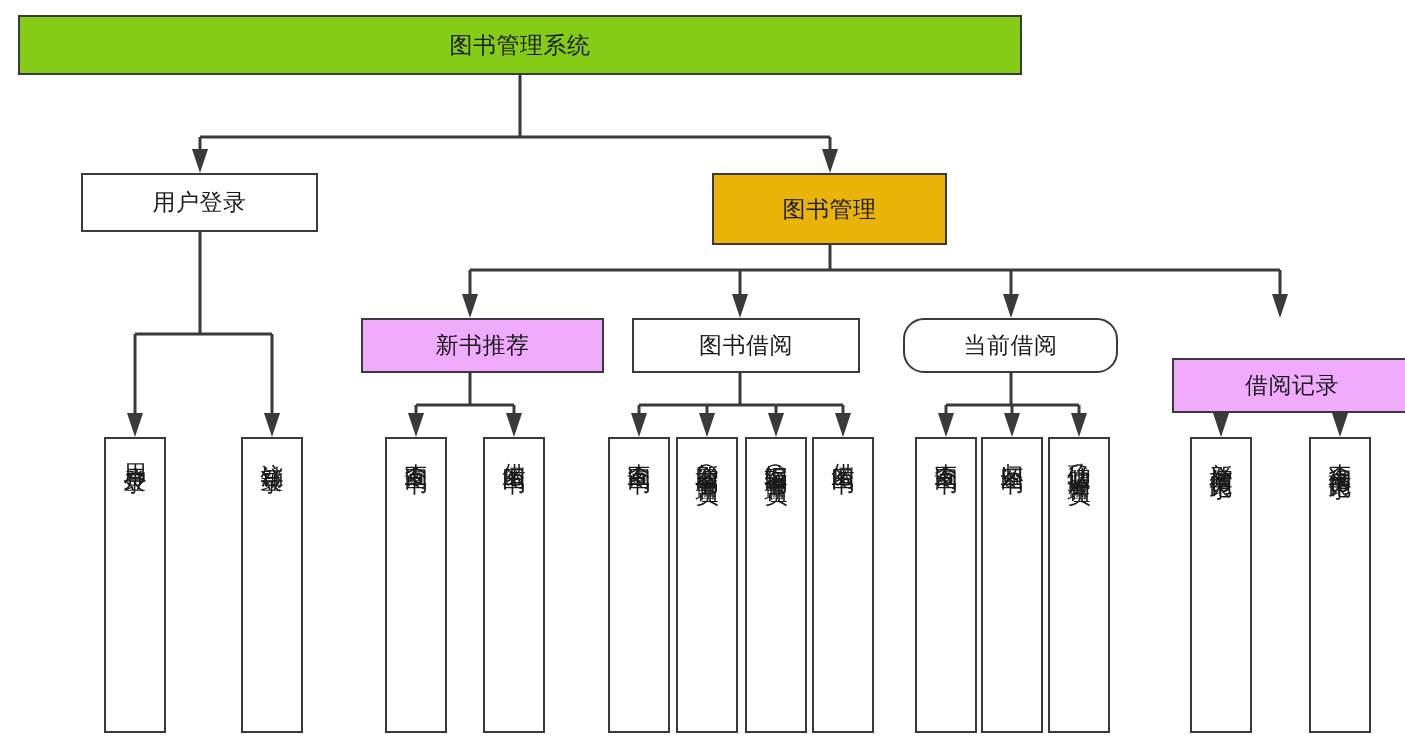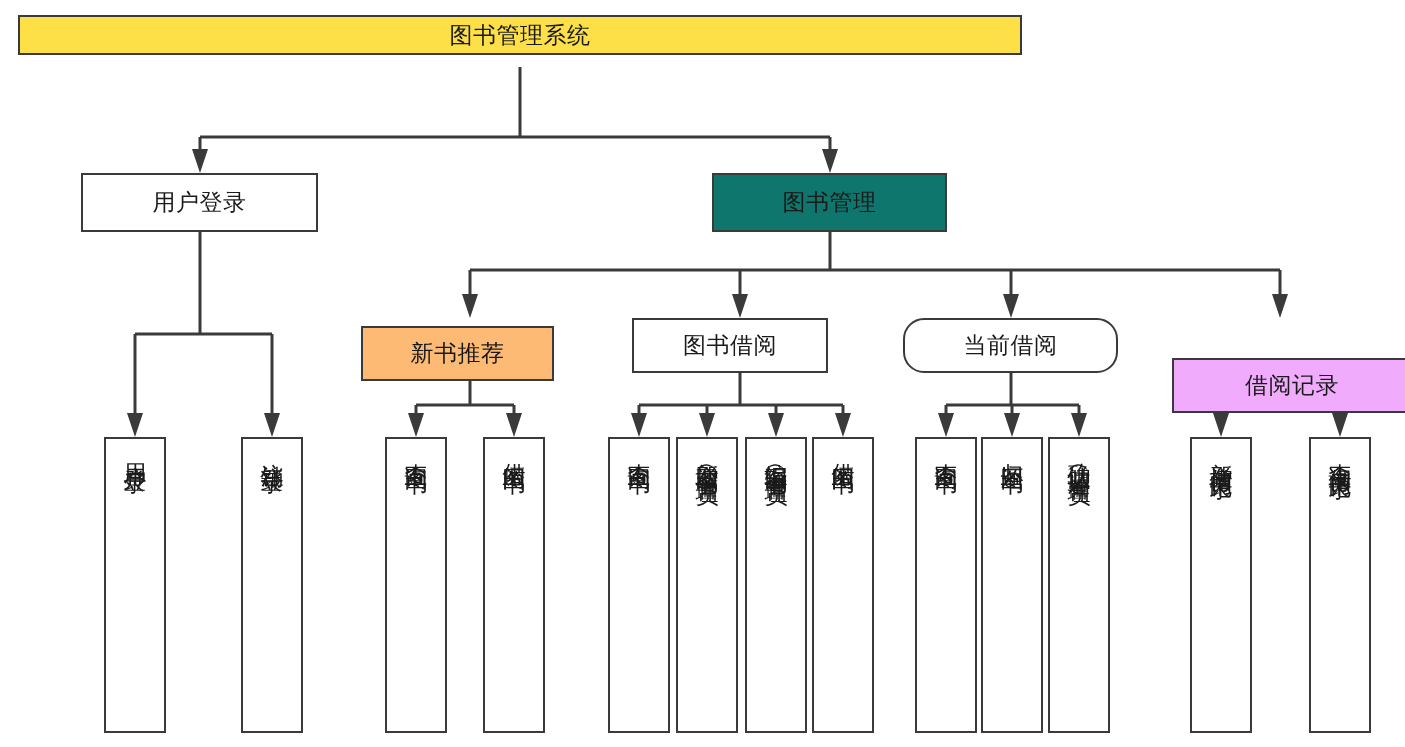--- a/index.html
+++ b/index.html
@@ -114,33 +114,33 @@
       <line x1="1079" y1="405" x2="1079" y2="415" stroke="#3a3a3a" stroke-width="3"></line>
       <polygon points="1071,413 1087,413 1079,437" fill="#3a3a3a"></polygon>
       <line x1="1280" y1="373" x2="1280" y2="405" stroke="#3a3a3a" stroke-width="3"></line>
       <line x1="1221" y1="405" x2="1340" y2="405" stroke="#3a3a3a" stroke-width="3"></line>
       <line x1="1221" y1="405" x2="1221" y2="415" stroke="#3a3a3a" stroke-width="3"></line>
       <polygon points="1213,413 1229,413 1221,437" fill="#3a3a3a"></polygon>
       <line x1="1340" y1="405" x2="1340" y2="415" stroke="#3a3a3a" stroke-width="3"></line>
       <polygon points="1332,413 1348,413 1340,437" fill="#3a3a3a"></polygon>
     </svg>
   <div id="nodes">
-      <div class="node horiz" style="left: 18px; top: 15px; width: 1004px; height: 40px; border-color: rgb(58, 58, 58); background: #fde047; color: rgb(26, 26, 26);">
+      <div class="node horiz" style="left: 18px; top: 15px; width: 1004px; height: 60px; border-color: rgb(58, 58, 58); background: #84cc16; color: rgb(26, 26, 26);">
         <span class="lbl">图书管理系统</span>
       </div>
       <div class="node horiz" style="left: 81px; top: 173px; width: 237px; height: 59px; border-color: rgb(58, 58, 58); background: rgb(255, 255, 255); color: rgb(26, 26, 26);">
         <span class="lbl">用户登录</span>
       </div>
-      <div class="node horiz" style="left: 712px; top: 173px; width: 235px; height: 59px; border-color: rgb(58, 58, 58); background: #0f766e; color: rgb(26, 26, 26); text-align: center;">
+      <div class="node horiz" style="left: 712px; top: 173px; width: 235px; height: 72px; border-color: rgb(58, 58, 58); background: #eab308; color: rgb(26, 26, 26); text-align: center;">
         <span class="lbl">图书管理</span>
       </div>
-      <div class="node horiz" style="left: 361px; top: 326px; width: 193px; height: 55px; border-color: rgb(58, 58, 58); background: #fdba74; color: rgb(26, 26, 26);">
+      <div class="node horiz" style="left: 361px; top: 318px; width: 243px; height: 55px; border-color: rgb(58, 58, 58); background: #f0abfc; color: rgb(26, 26, 26);">
         <span class="lbl">新书推荐</span>
       </div>
-      <div class="node horiz" style="left: 632px; top: 318px; width: 196px; height: 55px; border-color: rgb(58, 58, 58); background: rgb(255, 255, 255); color: rgb(26, 26, 26);">
+      <div class="node horiz" style="left: 632px; top: 318px; width: 228px; height: 55px; border-color: rgb(58, 58, 58); background: rgb(255, 255, 255); color: rgb(26, 26, 26);">
         <span class="lbl">图书借阅</span>
       </div>
       <div class="node horiz" style="left: 903px; top: 318px; width: 215px; height: 55px; border-color: rgb(58, 58, 58); background: rgb(255, 255, 255); color: rgb(26, 26, 26); border-radius: 21px;">
         <span class="lbl">当前借阅</span>
       </div>
       <div class="node horiz" style="left: 1172px; top: 318px; width: 240px; height: 55px; border-color: rgb(58, 58, 58); background: #f0abfc; color: rgb(26, 26, 26); margin-top: 40px;">
         <span class="lbl">借阅记录</span>
       </div>
       <div class="node vert" style="left: 104px; top: 437px; width: 62px; height: 296px; border-color: rgb(58, 58, 58); background: rgb(255, 255, 255); color: rgb(26, 26, 26);">
         <span class="lbl">用户登录</span>

